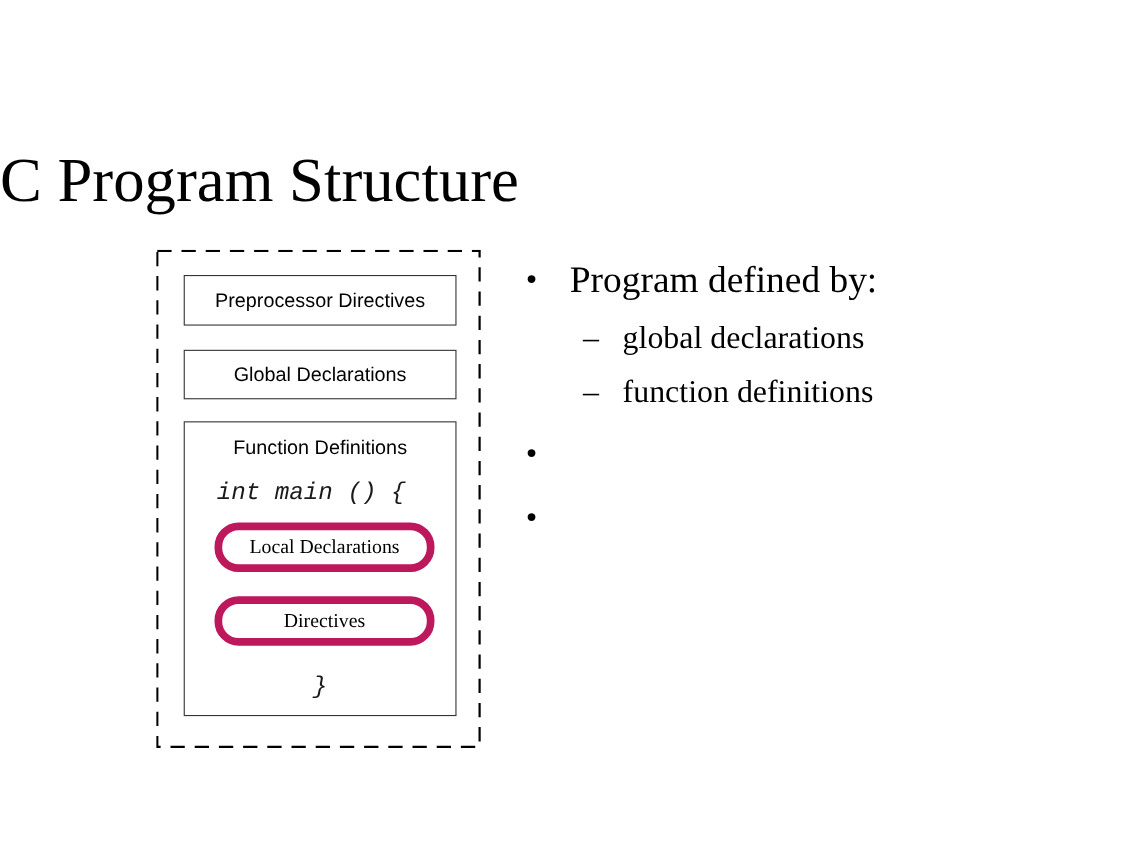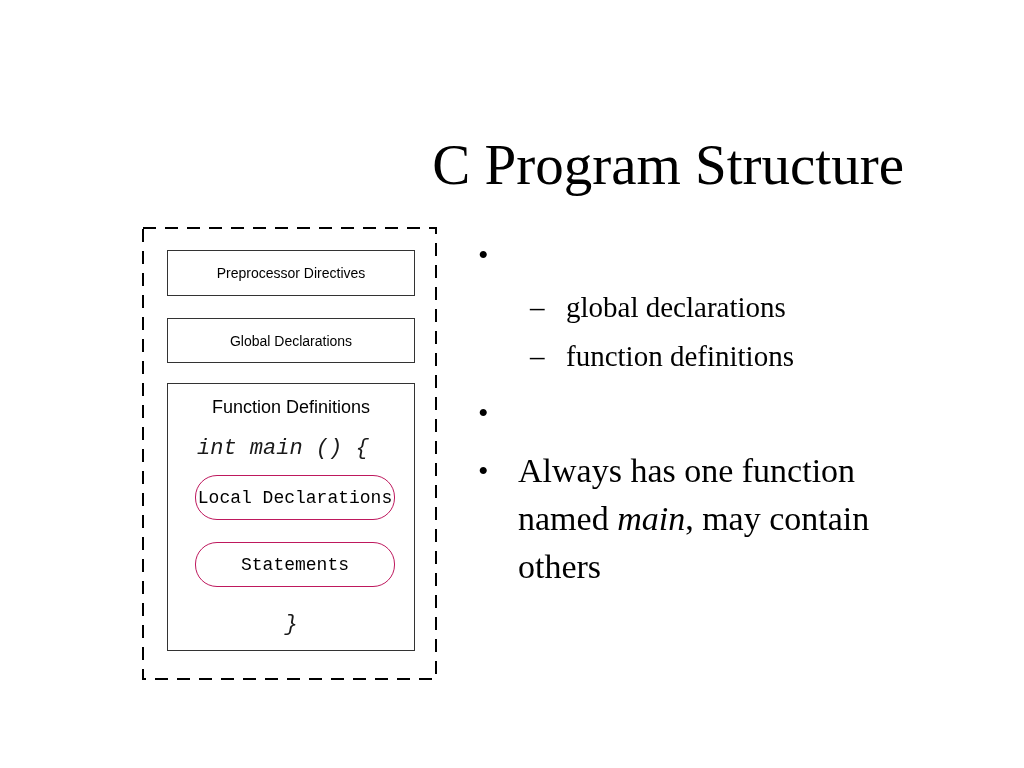--- a/index.html
+++ b/index.html
@@ -16,21 +16,21 @@
     font-family: "Liberation Serif", serif;
     overflow: hidden;
   }
 
   
   .title {
     position: absolute;
     left: 0;
     top: 94px;
     width: 904px;
-    text-align: right;
+    text-align: left;
     font-size: 57px;
     line-height: 1.15;
     font-weight: 400;
     color: #000000;
   }
 
   
   .diagram {
     position: absolute;
     left: 0;
@@ -47,21 +47,21 @@
     position: absolute;
     left: 167px;
     width: 248px;
     border: 1px solid #333333;
     background: #ffffff;
     display: flex;
     align-items: center;
     justify-content: center;
     box-sizing: border-box;
     font-family: "Liberation Sans", sans-serif;
-    font-size: 14px;
+    font-size: 18px;
     color: #000000;
   }
   .box-preprocessor { top: 250px; height: 46px; }
   .box-global       { top: 318px; height: 45px; }
   .box-function {
     position: absolute;
     left: 167px;
     top: 383px;
     width: 248px;
     height: 268px;
@@ -87,28 +87,28 @@
     white-space: pre;
     font-style: italic;
   }
   .code-open  { left: 29px; top: 52px; }
   .code-close { left: 0; top: 228px; width: 100%; text-align: center; }
   .pill {
     position: absolute;
     left: 27px;
     width: 200px;
     height: 45px;
-    border: 1px solid #be185d;
+    border: 7px solid #be185d;
     border-radius: 22px;
     background: #ffffff;
     display: flex;
     align-items: center;
     justify-content: center;
     box-sizing: border-box;
-    font-family: Liberation Mono, monospace;
+    font-family: Liberation Serif, serif;
     font-size: 18px;
     color: #000000;
   }
   .pill-local      { top: 91px; }
   .pill-statements { top: 158px; }
 
   
   .bullets {
     position: absolute;
     left: 478px;
@@ -168,50 +168,48 @@
       <span>Global Declarations</span>
     </div>
 
     <div class="box-function">
       <div class="fn-label">Function Definitions</div>
       <div class="code-line code-open">int main () {</div>
       <div class="pill pill-local">
         <span>Local Declarations</span>
       </div>
       <div class="pill pill-statements">
-        <span>Statements</span>
+        <span>Directives</span>
       </div>
       <div class="code-line code-close">}</div>
     </div>
 
   </div>
 
   <div class="bullets">
 
     <div class="bullet-row bullet-1">
       <span class="marker">•</span>
+      <span class="text">Program defined by:</span>
     </div>
 
     <div class="sub-bullets">
       <div class="sub-row">
         <span class="marker">–</span>
         <span class="text">global declarations</span>
       </div>
       <div class="sub-row">
         <span class="marker">–</span>
         <span class="text">function definitions</span>
       </div>
     </div>
 
     <div class="bullet-row bullet-2">
       <span class="marker">•</span>
     </div>
 
     <div class="bullet-row bullet-3">
       <span class="marker">•</span>
-      <span class="text"><span>Always has one function
-named </span><span class="italic">main</span><span>, may contain
-others</span></span>
     </div>
 
   </div>
 
 </div>
 
 </body></html>

